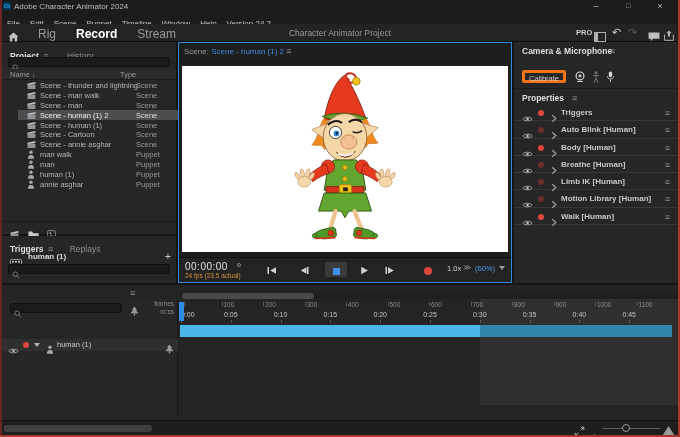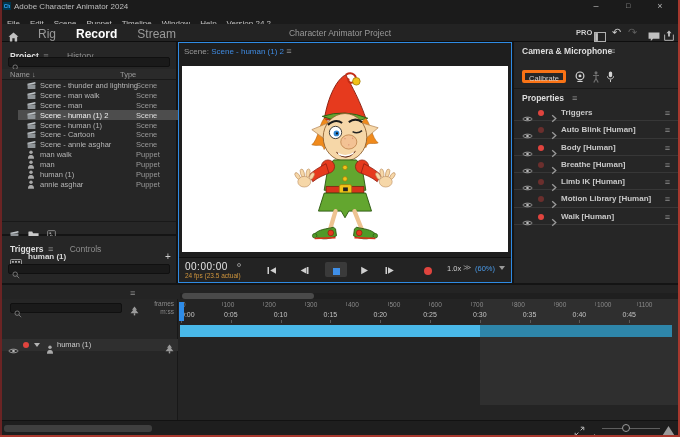--- a/index.html
+++ b/index.html
@@ -306,21 +306,21 @@
             <circle cx="4" cy="4" r="1.2" fill="#9a9a9a"></circle>
             <path d="M2 9 L5 6 L9 9" fill="none" stroke="#9a9a9a"></path>
           </svg></span>
     </div>
   </div>
 
   <div class="abs panel" id="triggers-panel">
     <div class="abs" id="trg-tabs">
       <span class="p-tab-active">Triggers</span>
       <span class="ham">≡</span>
-      <span class="p-tab-idle" style="margin-left:12px;">Controls</span>
+      <span class="p-tab-idle" style="margin-left:12px;">Replays</span>
     </div>
     <div class="abs" id="trg-row">
       <span id="trg-item-icon"><svg width="12" height="8" viewBox="0 0 14 9">
             <rect x="0.5" y="0.5" width="13" height="8" rx="1" fill="none" stroke="#b5b5b5"></rect>
             <rect x="2.2" y="2.2" width="2.3" height="2" fill="#b5b5b5"></rect>
             <rect x="5.8" y="2.2" width="2.3" height="2" fill="#b5b5b5"></rect>
             <rect x="9.4" y="2.2" width="2.3" height="2" fill="#b5b5b5"></rect>
           </svg></span>
       <span id="trg-item-label">human (1)</span>
       <span id="trg-add">+</span>

